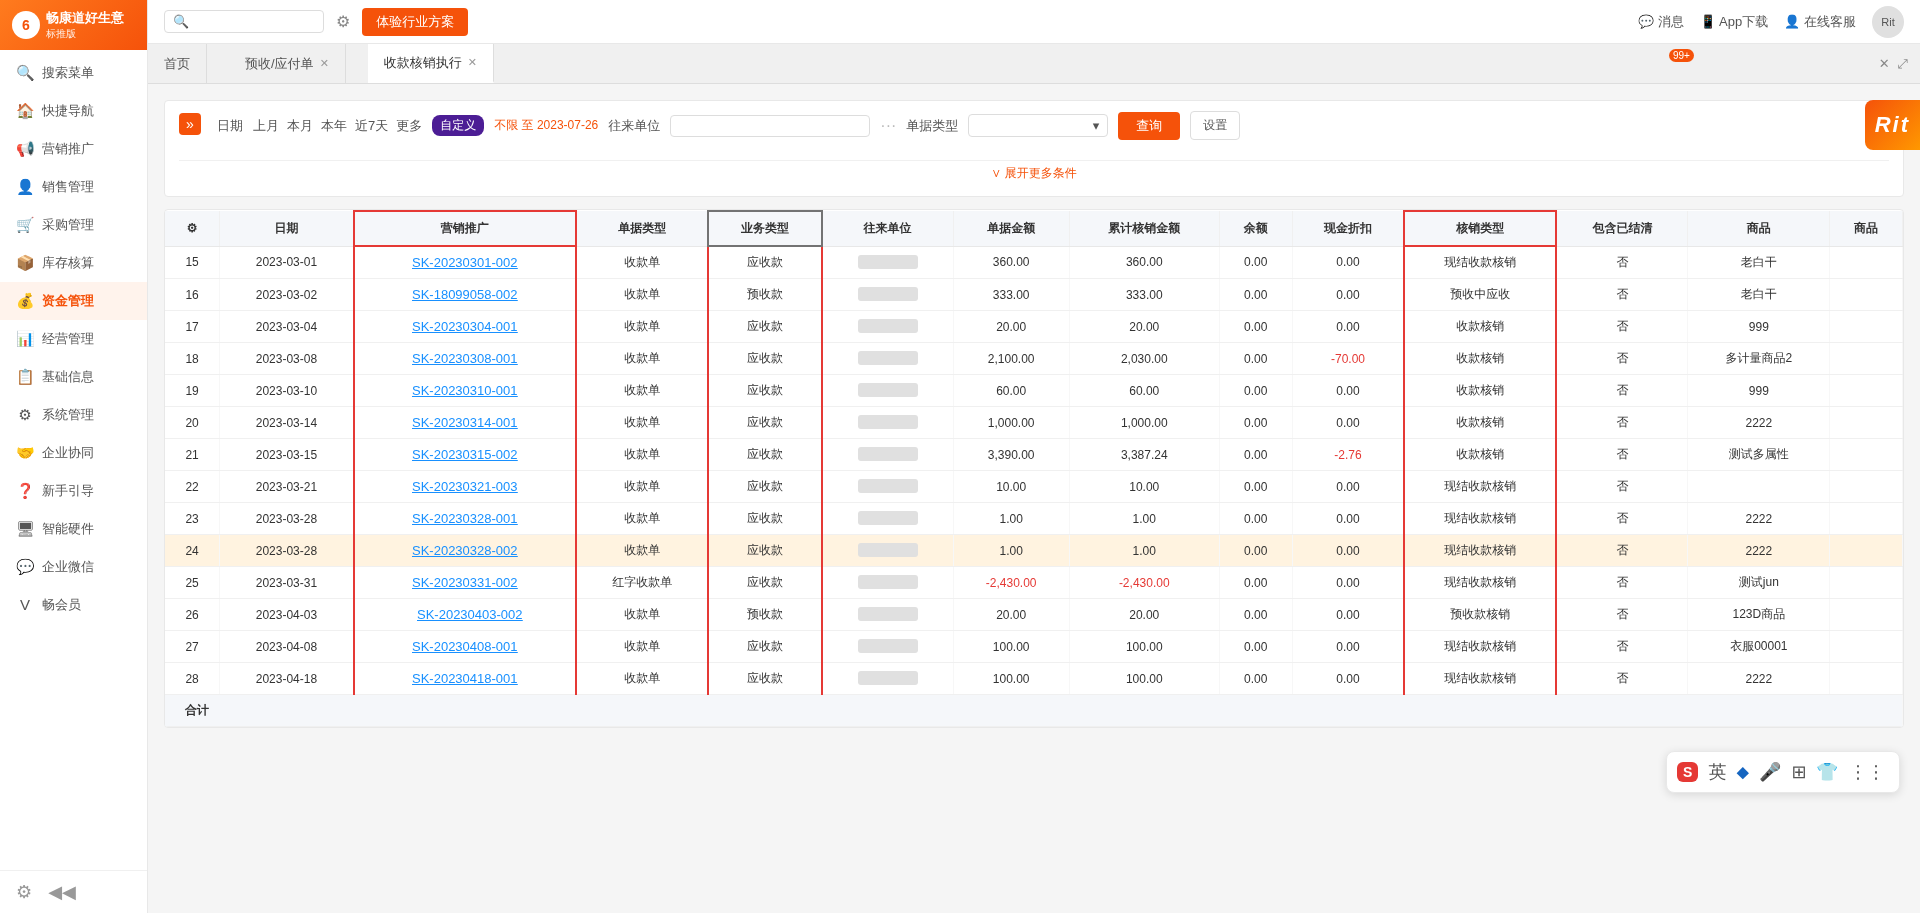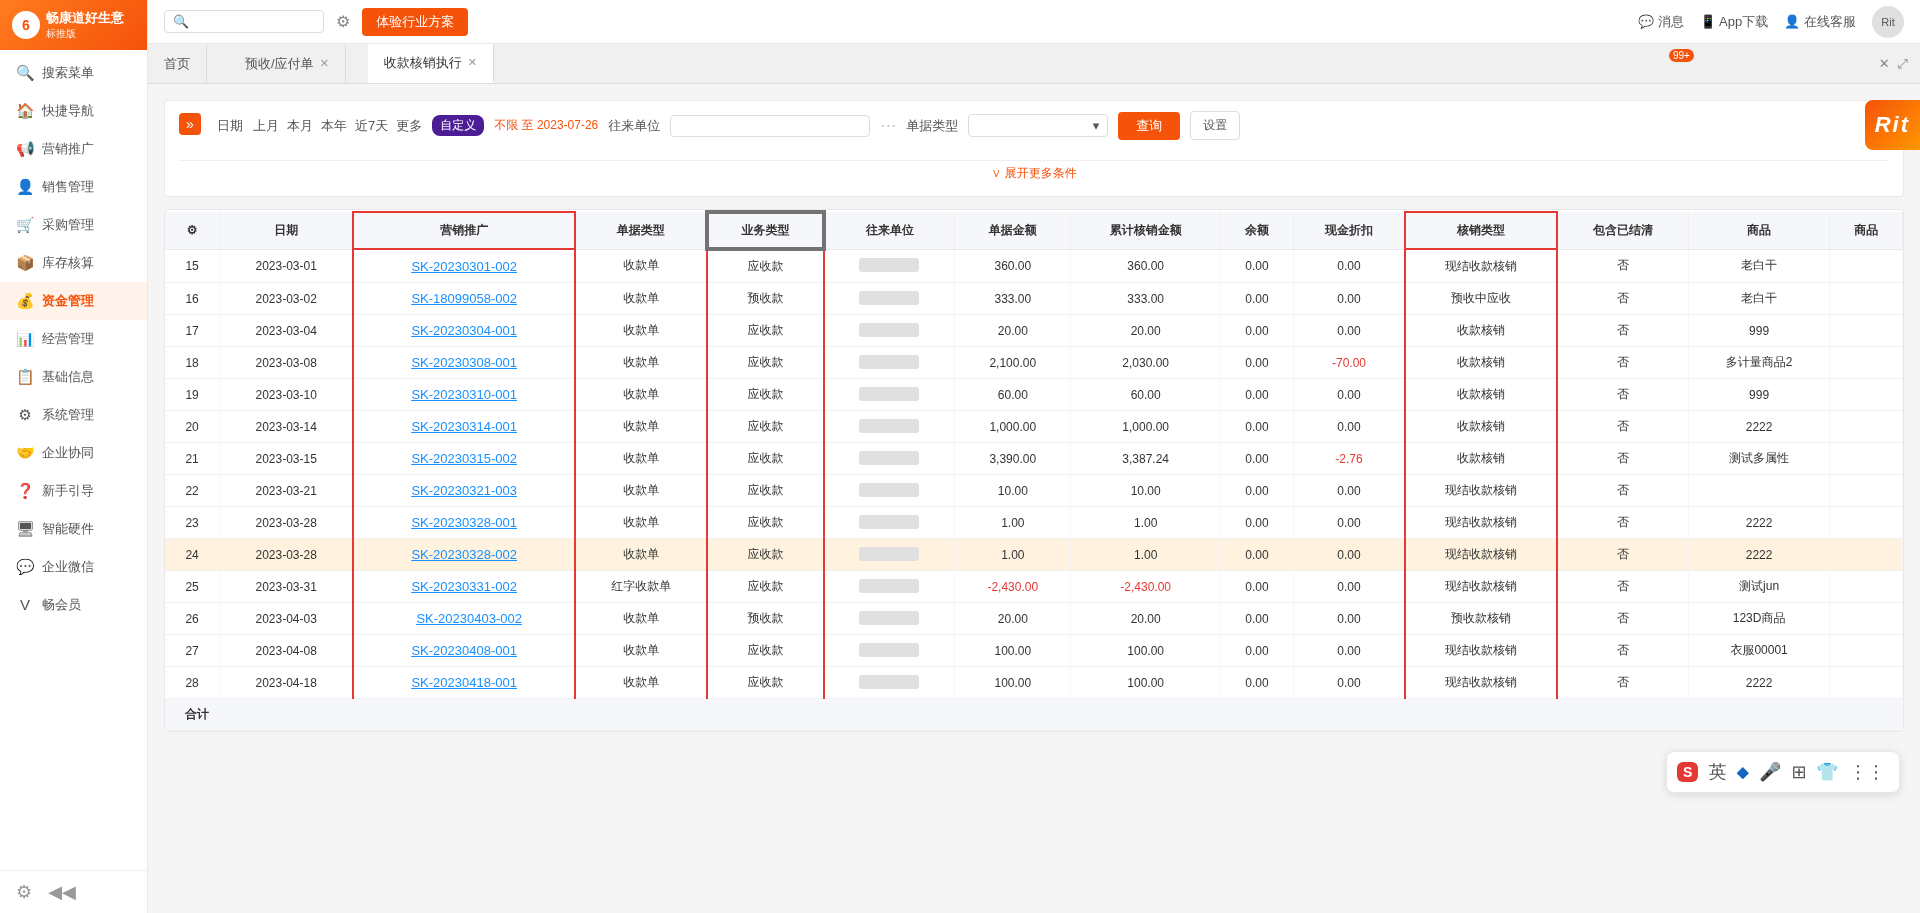--- a/index.html
+++ b/index.html
@@ -376,21 +376,21 @@
     </div>
 
     <div class="table-wrap">
       <table>
         <thead>
           <tr>
             <th>⚙</th>
             <th>日期</th>
             <th style="border:2px solid #e53935;">营销推广</th>
             <th>单据类型</th>
-            <th style="border:4px solid #737373;margin-left:20px;">业务类型</th>
+            <th style="border:2px solid #737373;margin-left:20px;">业务类型</th>
             <th>往来单位</th>
             <th>单据金额</th>
             <th>累计核销金额</th>
             <th>余额</th>
             <th>现金折扣</th>
             <th style="border:2px solid #e53935;">核销类型</th>
             <th>包含已结清</th>
             <th>商品</th>
             <th>商品</th>
           </tr>

